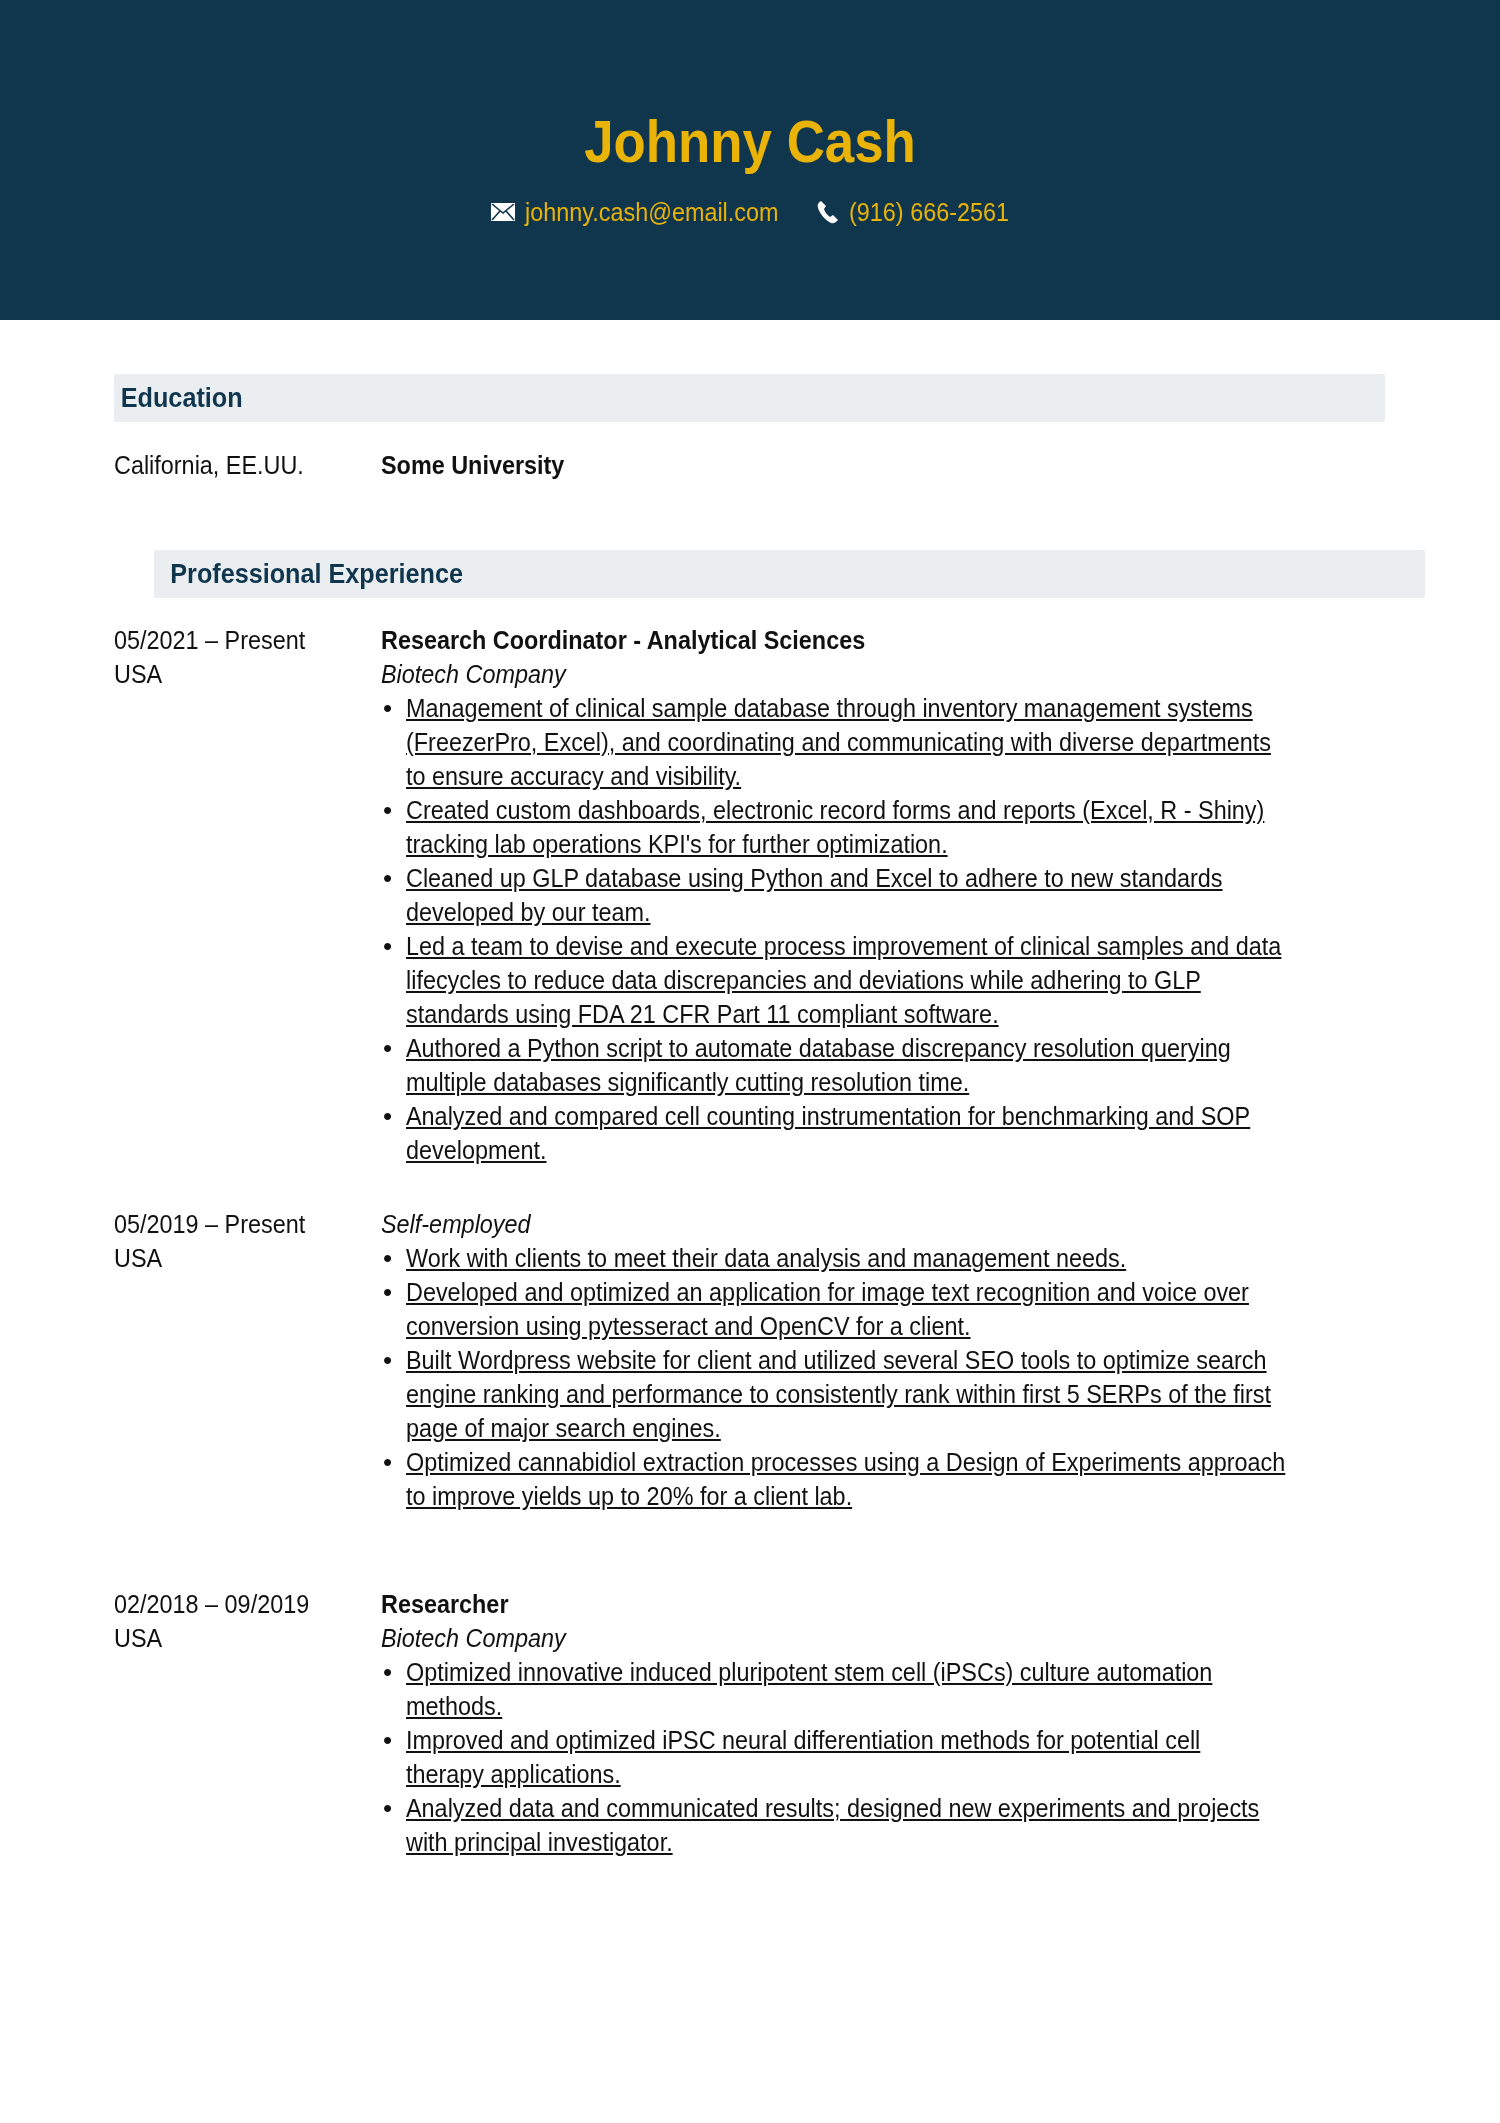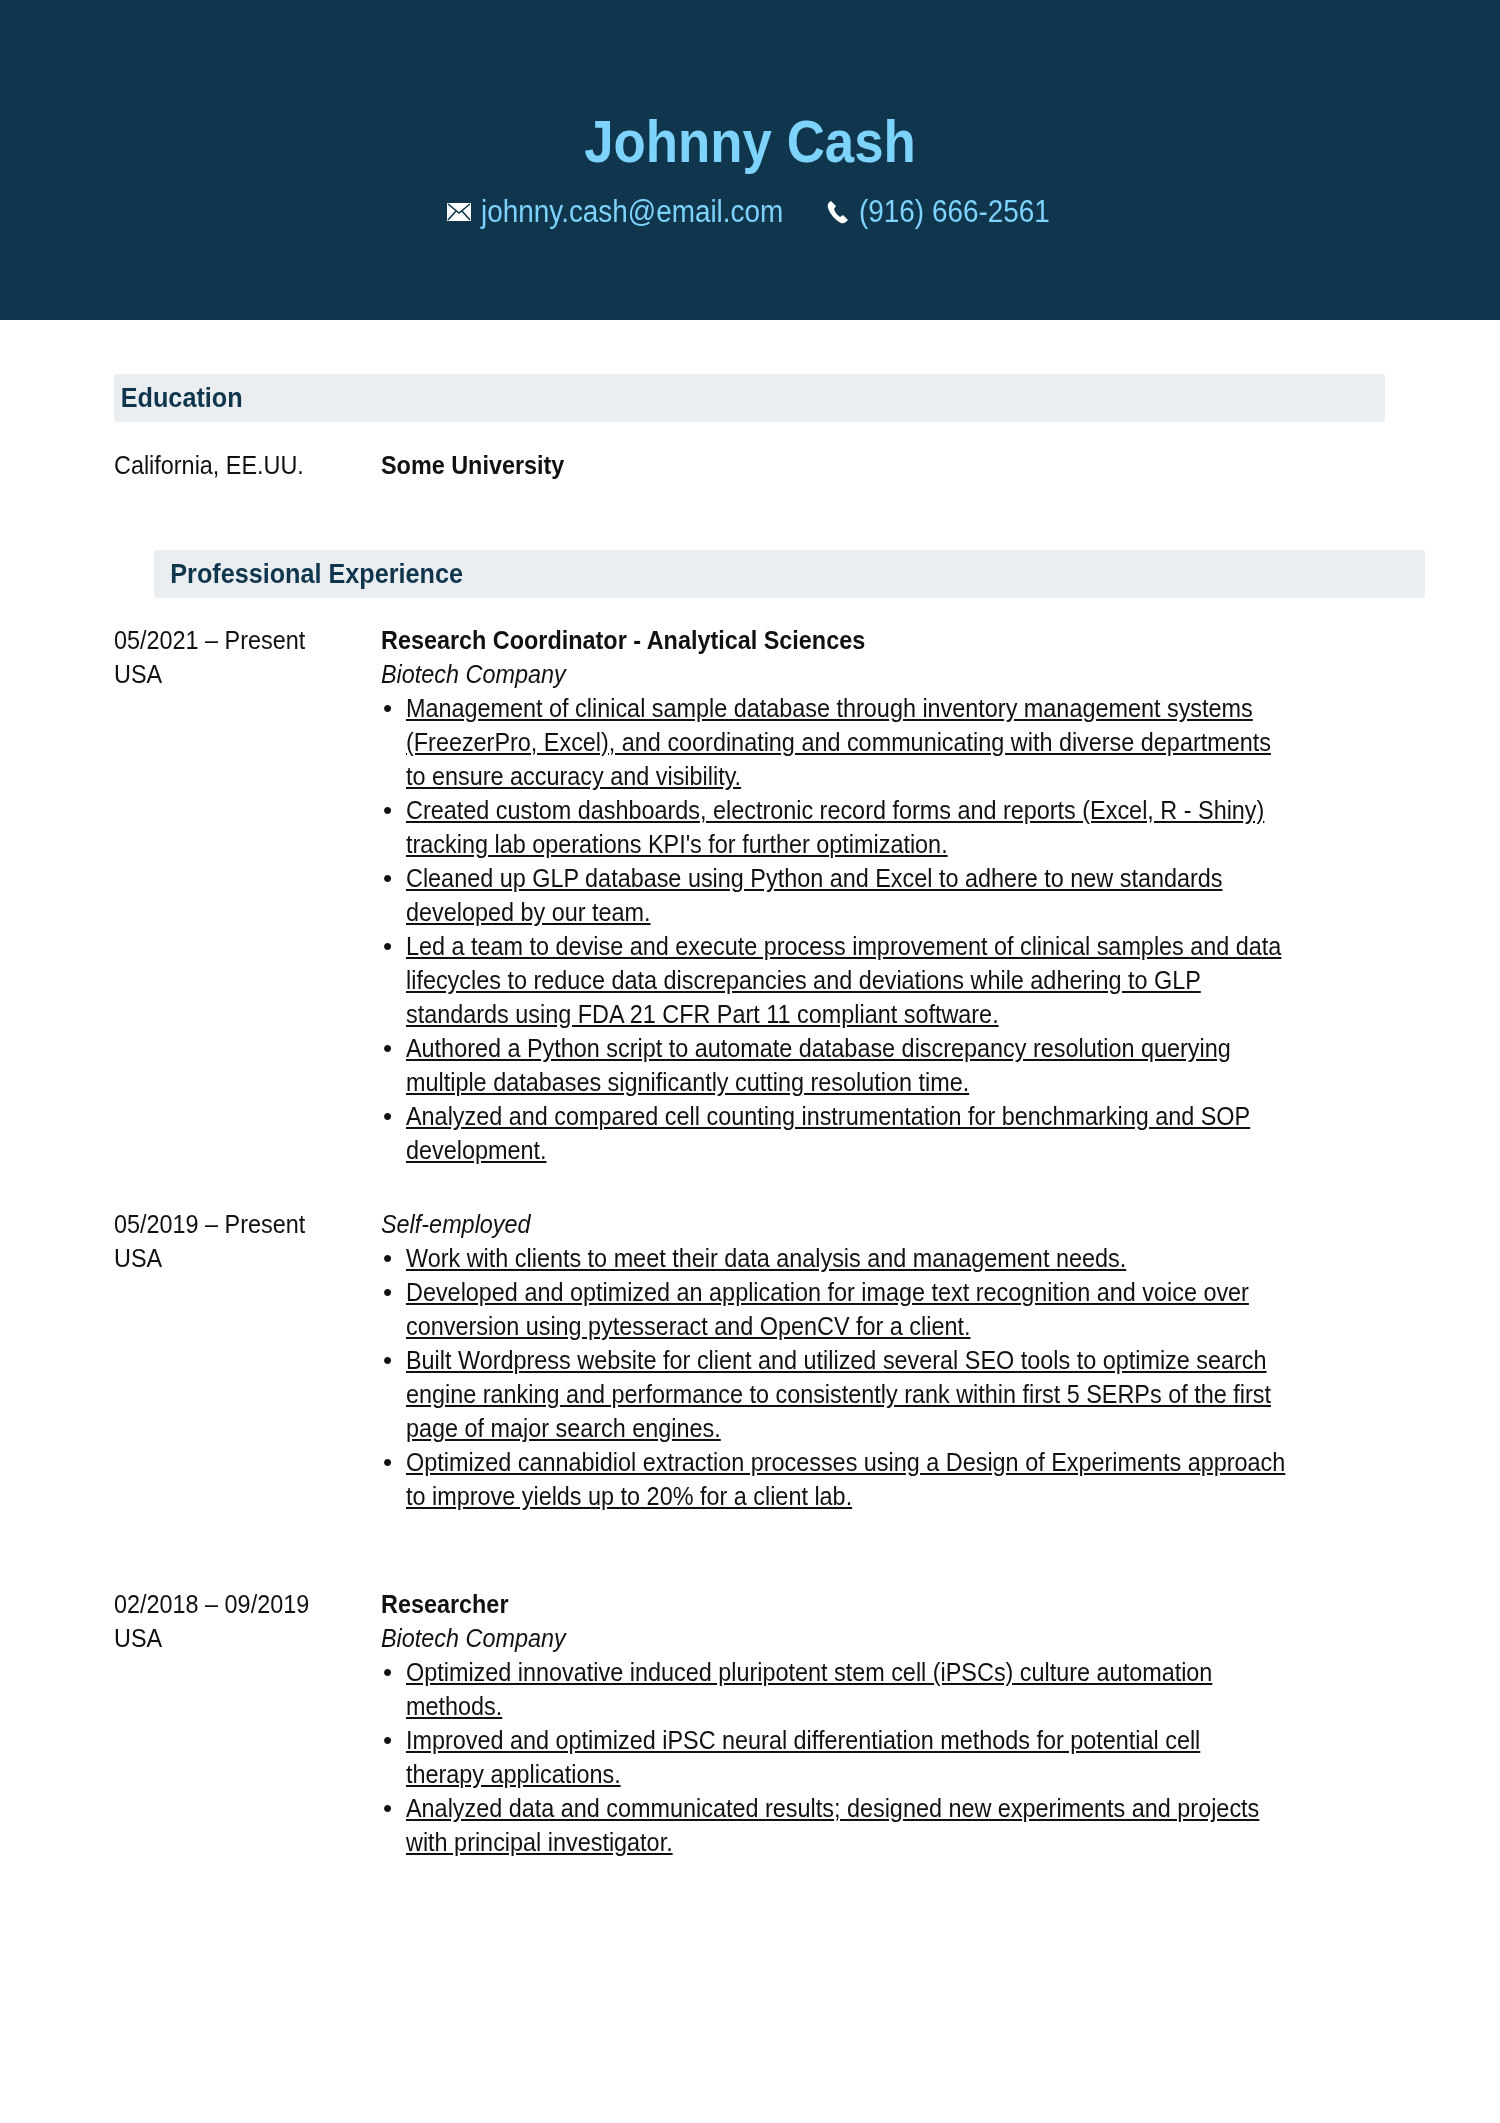--- a/index.html
+++ b/index.html
@@ -3,30 +3,30 @@
 <meta charset="utf-8">
 <style>
   html, body { margin: 0; padding: 0; }
   body {
     width: 1500px; height: 2123px; background: #ffffff;
     font-family: "Liberation Sans", sans-serif; color: #111;
     position: relative; overflow: hidden;
   }
   .header {
     position: absolute; left: 0; top: 0; width: 1500px; height: 320px;
-    background: #10364e; color: #7dd3fc; text-align: center;
+    background: #10364e; color: #eab308; text-align: center;
   }
   .name {
     position: absolute; left: 0; right: 0; top: 106px;
     font-size: 60px; font-weight: bold; letter-spacing: 0px; line-height: 72px;
     transform: scaleX(0.88);
   }
   .contacts {
     position: absolute; left: 0; right: 0; top: 194px;
-    font-size: 31px; line-height: 36px;
+    font-size: 26px; line-height: 36px;
     display: flex; justify-content: center; align-items: center; gap: 28px;
   }
   .contact { display: flex; align-items: center; gap: 10px; }
   .contact .txt { display: inline-block; transform: scaleX(0.9); transform-origin: left center; margin-right: -18px; }
   .icon svg { display: block; }
   .section-bar {
     position: absolute; left: 114px; width: 1271px; height: 48px;
     background: #ebeef1; border-radius: 2px;
     text-align: left; line-height: 48px;
     font-size: 28px; font-weight: bold; color: #10364e;

